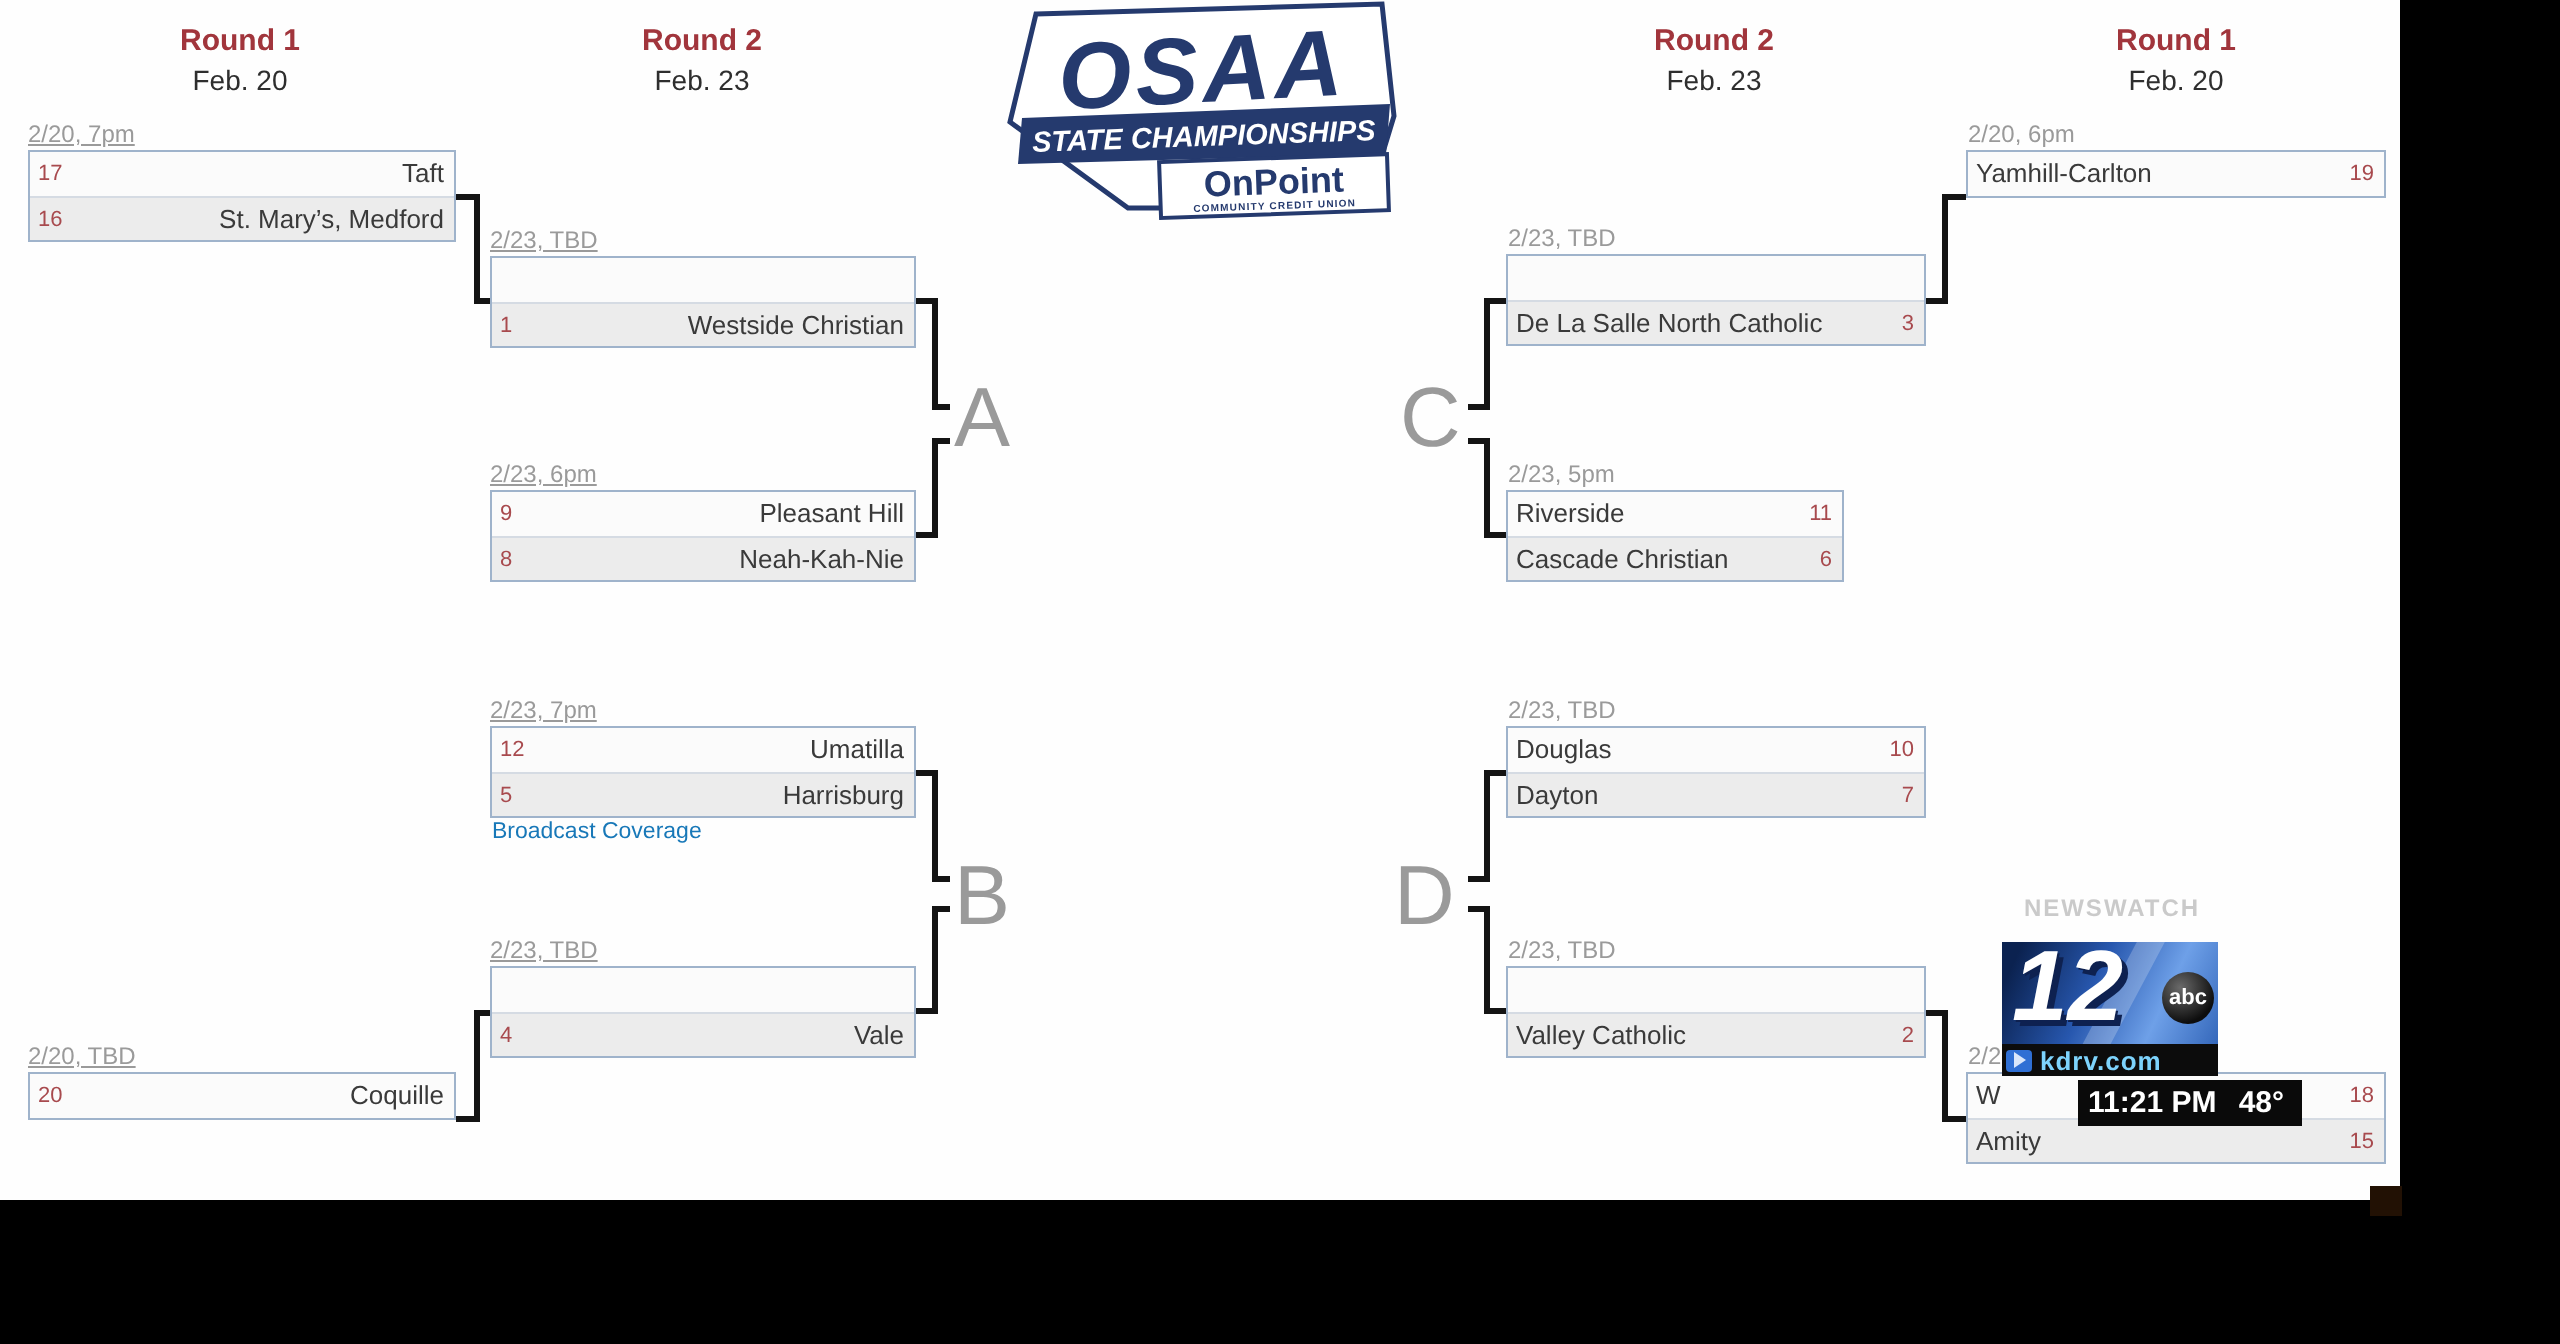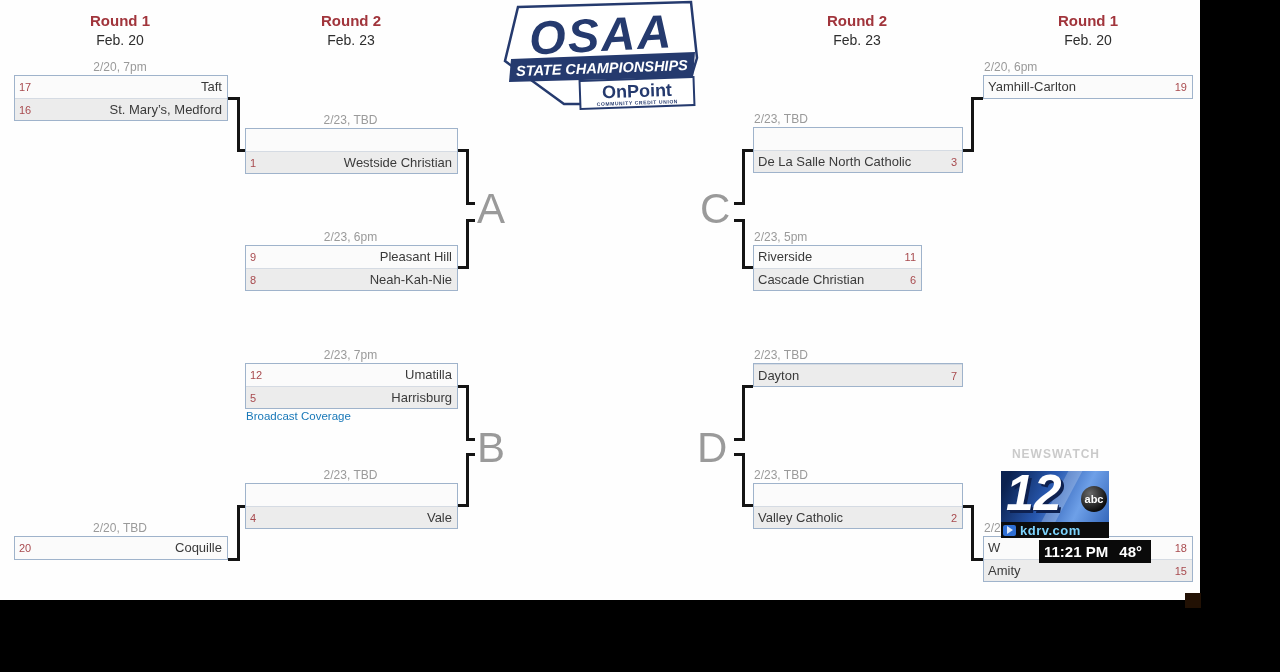--- a/index.html
+++ b/index.html
@@ -8,21 +8,21 @@
   .content { position:absolute; left:0; top:0; width:1200px; height:600px; background:#fefefe; overflow:hidden; }
 
   
   .col-header { position:absolute; width:160px; text-align:center; }
   .col-header .round { font-size:15px; font-weight:bold; color:#a1353c; }
   .col-header .hdate { font-size:14px; color:#2e2e2e; margin-top:3px; }
 
   
   .match { position:absolute; }
   .mdate { font-size:12px; color:#9a9a9a; height:13px; line-height:13px; margin-bottom:1px; }
-  .match.left .mdate { text-align:center; padding-right:2px; }
+  .match.left .mdate { text-align:left; padding-right:2px;text-decoration:underline; }
   .match.right .mdate { text-align:left; padding-left:1px; }
   .mbox { border:1px solid #9fb3cb; background:#fbfbfb; }
   .trow { position:relative; height:22px; line-height:22px; font-size:13px; color:#3a3a3a; }
   .trow.alt { background:#ececec; border-top:1px solid #d5dbe3; }
   .seed { position:absolute; top:0; font-size:11px; color:#a84a4e; }
   .match.left .seed { left:4px; }
   .match.right .seed { right:5px; }
   .match.left .tname { display:block; text-align:right; padding-right:5px; }
   .match.right .tname { display:block; text-align:left; padding-left:4px; }
 
@@ -250,20 +250,24 @@
         <div class="trow alt">
             <span class="tname">Cascade Christian</span>
             <span class="seed">6</span>
           </div>
       </div>
     </div>
 
     <div class="match right" style="left:753px;top:349px;width:210px;">
       <div class="mdate">2/23, TBD</div>
       <div class="mbox">
+        <div class="trow">
+            <span class="tname">Douglas</span>
+            <span class="seed">10</span>
+          </div>
         <div class="trow alt">
             <span class="tname">Dayton</span>
             <span class="seed">7</span>
           </div>
       </div>
     </div>
 
     <div class="match right" style="left:753px;top:469px;width:210px;">
       <div class="mdate">2/23, TBD</div>
       <div class="mbox">

